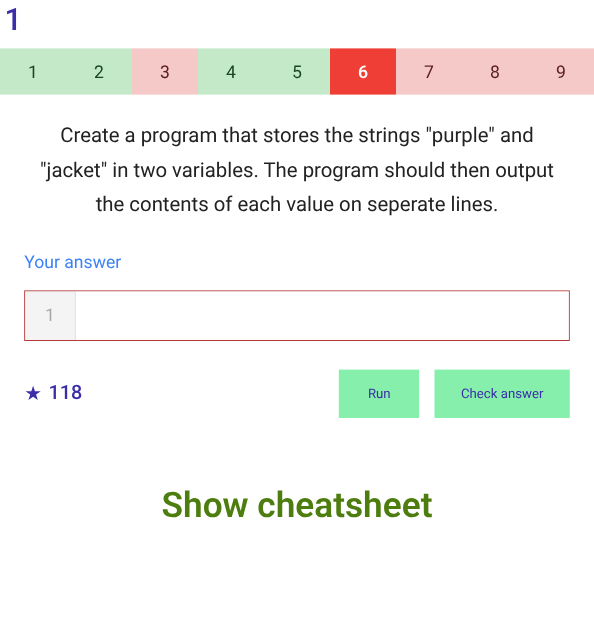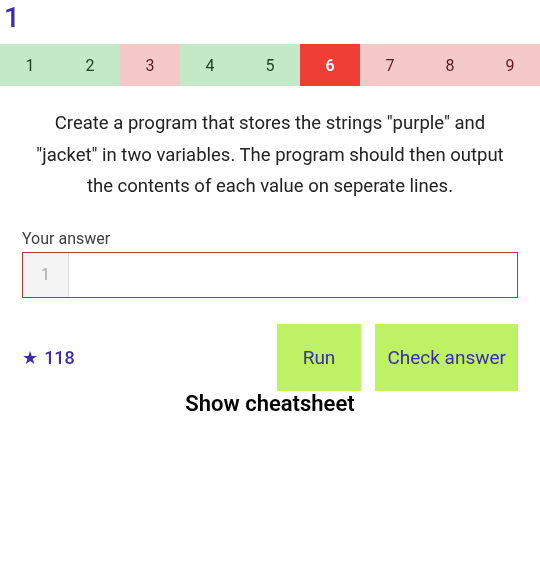--- a/index.html
+++ b/index.html
@@ -41,23 +41,23 @@
       padding: 22px 22px 0 22px;
     }
     .prompt {
       font-size: 18.5px;
       line-height: 1.7;
       color: #222;
       margin-bottom: 26px;
       text-align: center;
     }
     .answer-label {
-      color: #404040;
+      color: #3b82f6;
       font-size: 16px;
-      margin-bottom: 4px;
+      margin-bottom: 16px;
     }
     .editor {
       border: 1px solid #b33a3a;
       display: flex;
       height: 46px;
       background: #fff;
     }
     .gutter {
       width: 46px;
       background: #f4f4f4;
@@ -90,36 +90,37 @@
       color: #3b2ea8;
       font-size: 18px;
       font-weight: 500;
     }
     .star-icon {
       color: #3b2ea8;
       font-size: 18px;
     }
     .spacer { flex: 1; }
     .btn {
-      background: #bef264;
+      background: #86efac;
       color: #3b2ea8;
       border: none;
-      height: 67px;
+      height: 44px;
       padding: 0 26px;
-      font-size: 19px;
+      font-size: 12px;
       cursor: pointer;
       font-family: inherit;
     }
     .btn.check {
-      padding: 0 12px;
+      padding: 0 24px;
     }
     .cheatsheet {
       text-align: center;
-      color: #000000;
-      font-size: 22px;
+      margin-top: 60px;
+      color: #4d7c0f;
+      font-size: 32px;
       font-weight: 600;
       cursor: pointer;
     }
   </style>
 </head>
 <body>
 
 <div class="title">1</div>
 
 <div class="steps" id="steps-container">

